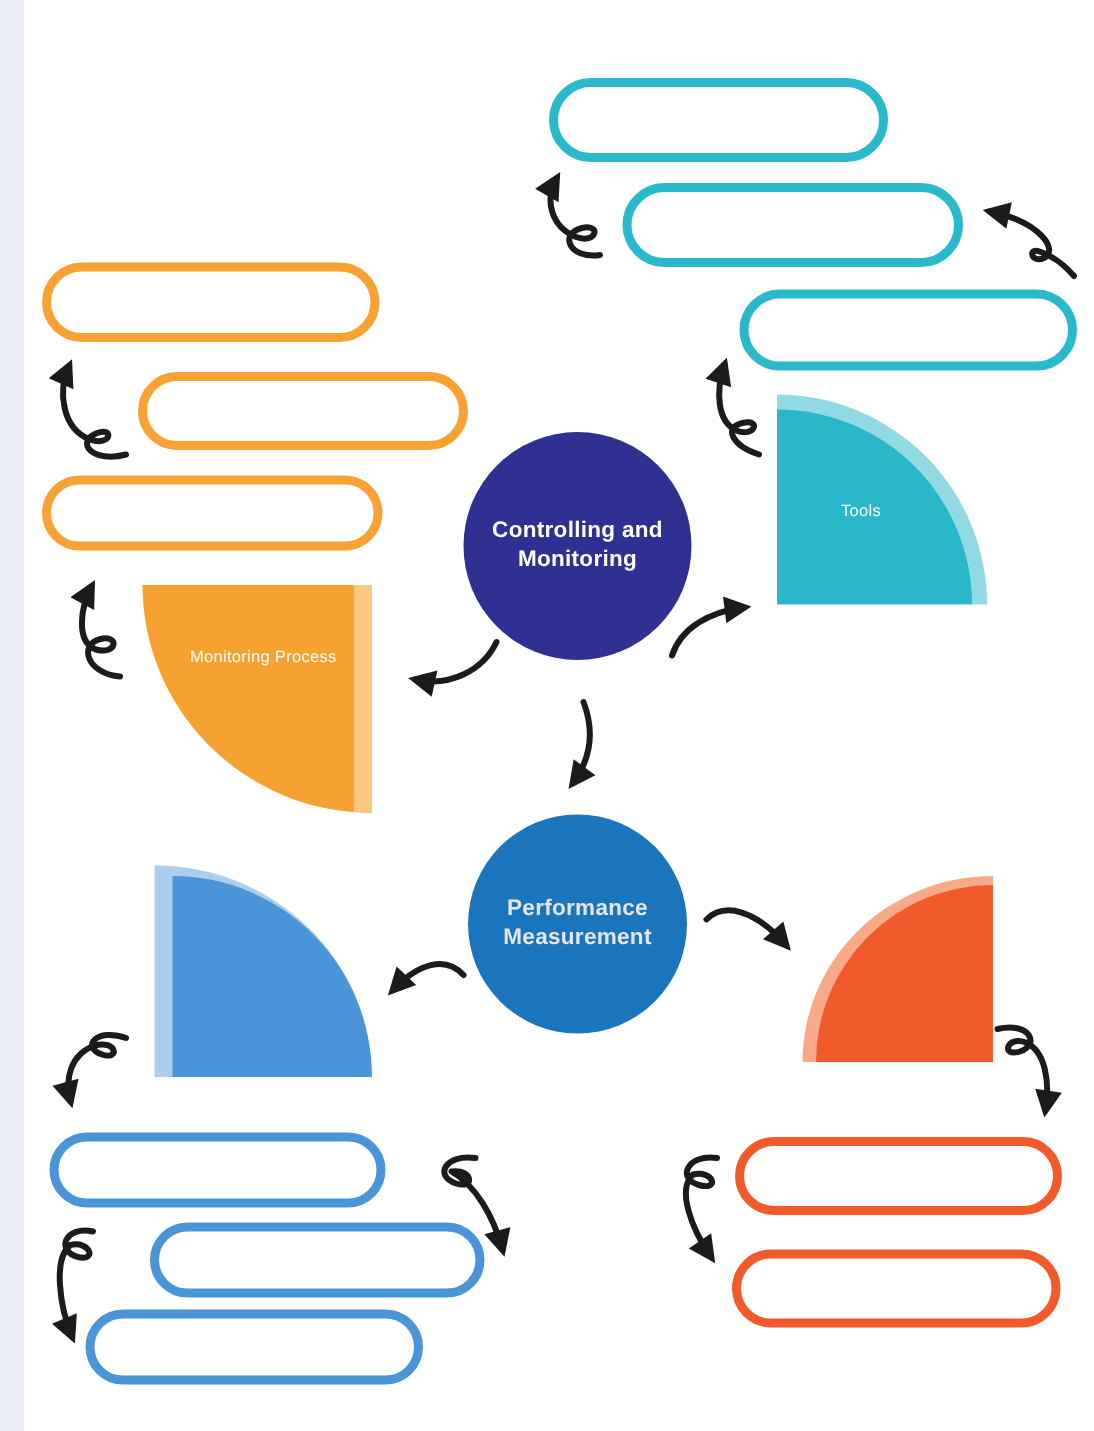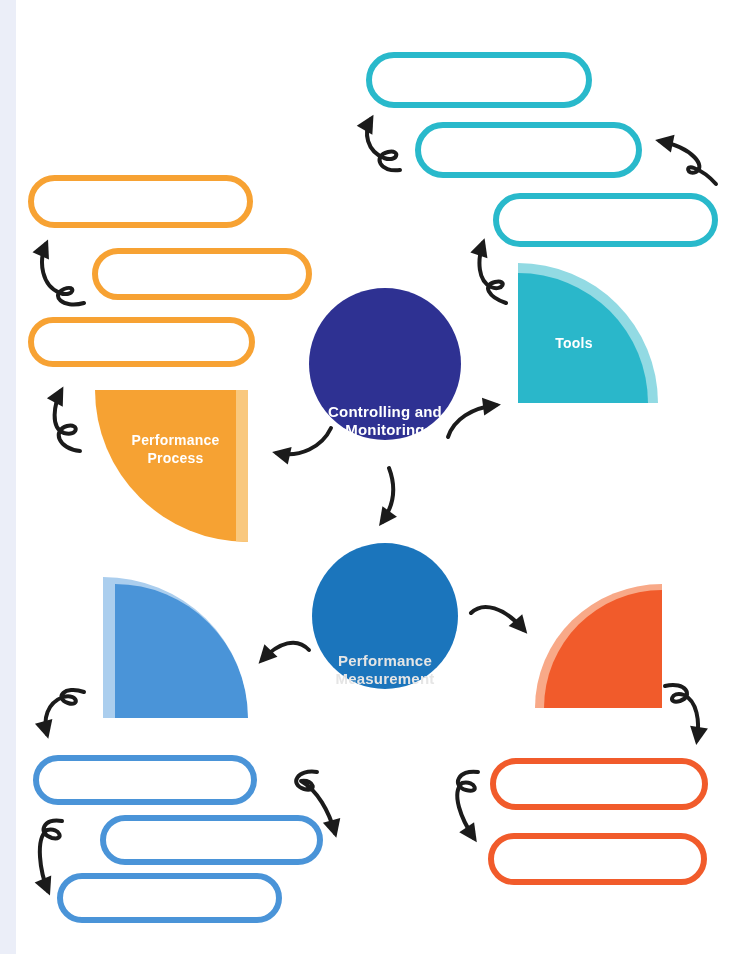--- a/index.html
+++ b/index.html
@@ -5,32 +5,32 @@
   html,body{margin:0;padding:0;background:#ffffff;}
   .stage{
     position:relative;width:729px;height:954px;overflow:hidden;
     background:#ffffff;
     font-family:"Liberation Sans", sans-serif;
   }
   .left-stripe{position:absolute;left:0;top:0;width:16px;height:954px;}
   .abs{position:absolute;}
   .circle-node{
     border-radius:50%;
-    display:flex;align-items:flex-end;justify-content:center;text-align:center;
+    display:flex;align-items:center;justify-content:center;text-align:center;
     font-weight:bold;font-size:15px;line-height:1.25;letter-spacing:.2px;
   }
   .circle-node .lbl{width:124px;}
   .pill{
     position:absolute;background:#ffffff;border:6px solid #000;border-radius:999px;
     box-sizing:border-box;
   }
   .quarter{position:absolute;overflow:hidden;}
   .quarter .inner{position:absolute;}
   .q-label{
-    position:absolute;width:100%;text-align:center;font-weight:bold;font-size:14px;
+    position:absolute;width:100%;text-align:center;font-weight:normal;font-size:11px;
     line-height:1.25;letter-spacing:.2px;
   }
   svg.arrows{position:absolute;left:0;top:0;pointer-events:none;}
   svg.arrows path.conn{fill:none;stroke-width:4;stroke-linecap:round;stroke-linejoin:round;}
 </style>
 </head>
 <body>
 
 <div class="stage">
 
@@ -46,21 +46,21 @@
 
   <div class="pill" style="left: 33px; top: 755px; width: 224px; height: 50px; border-color: rgb(74, 148, 216);"></div>
   <div class="pill" style="left: 100px; top: 815px; width: 223px; height: 50px; border-color: rgb(74, 148, 216);"></div>
   <div class="pill" style="left: 57px; top: 873px; width: 225px; height: 50px; border-color: rgb(74, 148, 216);"></div>
 
   <div class="pill" style="left: 490px; top: 758px; width: 218px; height: 52px; border-color: rgb(241, 91, 43);"></div>
   <div class="pill" style="left: 488px; top: 833px; width: 219px; height: 52px; border-color: rgb(241, 91, 43);"></div>
 
   <div class="quarter" style="left: 95px; top: 390px; width: 153px; height: 152px; border-bottom-left-radius: 100%; background: rgb(246, 162, 51);">
     <div class="inner" style="right: 0px; top: 0px; width: 12px; height: 100%; background: rgb(249, 200, 126);"></div>
-    <div class="q-label" style="top: 42px; padding-left: 8px; box-sizing: border-box; color: rgb(255, 255, 255);">Performance Process</div>
+    <div class="q-label" style="top: 42px; padding-left: 8px; box-sizing: border-box; color: rgb(255, 255, 255);">Monitoring Process</div>
   </div>
 
   <div class="quarter" style="left: 518px; top: 263px; width: 140px; height: 140px; border-top-right-radius: 100%; background: rgb(146, 218, 227);">
     <div class="inner" style="left: 0px; bottom: 0px; width: calc(100% - 10px); height: calc(100% - 10px); border-top-right-radius: 100%; background: rgb(42, 183, 202);"></div>
     <div class="q-label" style="top: 72px; left: -14px; color: rgb(255, 255, 255);">Tools</div>
   </div>
 
   <div class="quarter" style="left: 103px; top: 577px; width: 145px; height: 141px; border-top-right-radius: 100%; background: rgb(171, 206, 238);">
     <div class="inner" style="right: 0px; bottom: 0px; width: calc(100% - 12px); height: calc(100% - 7px); border-top-right-radius: 100%; background: rgb(74, 148, 216);"></div>
   </div>

